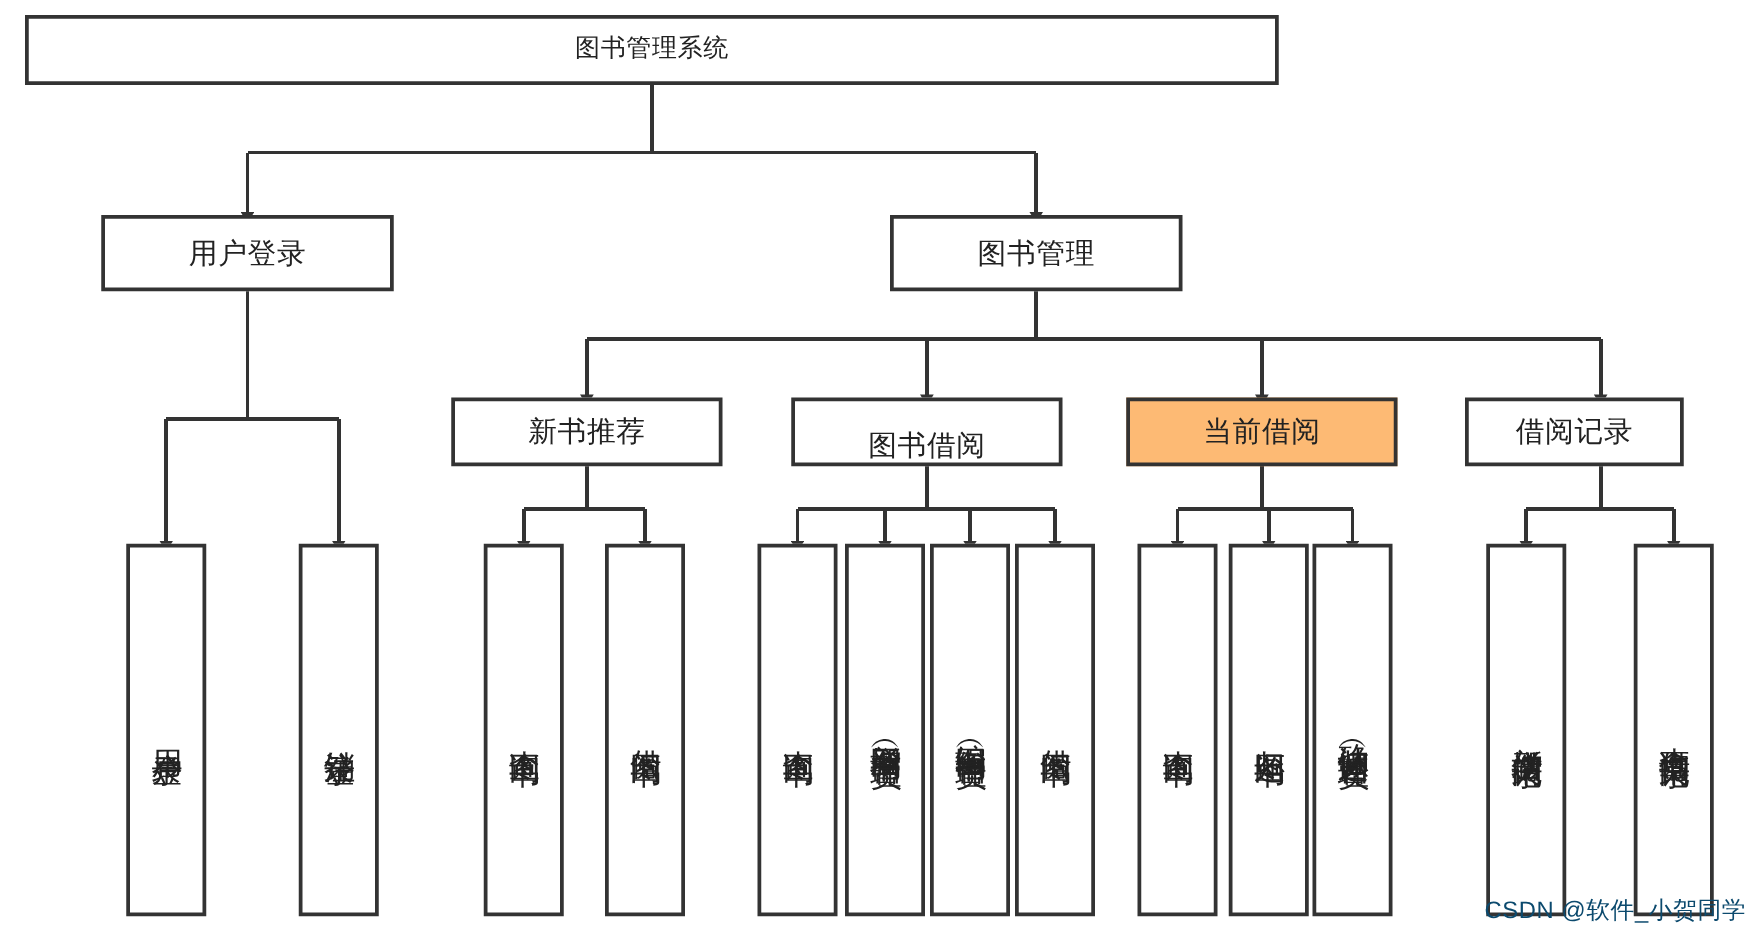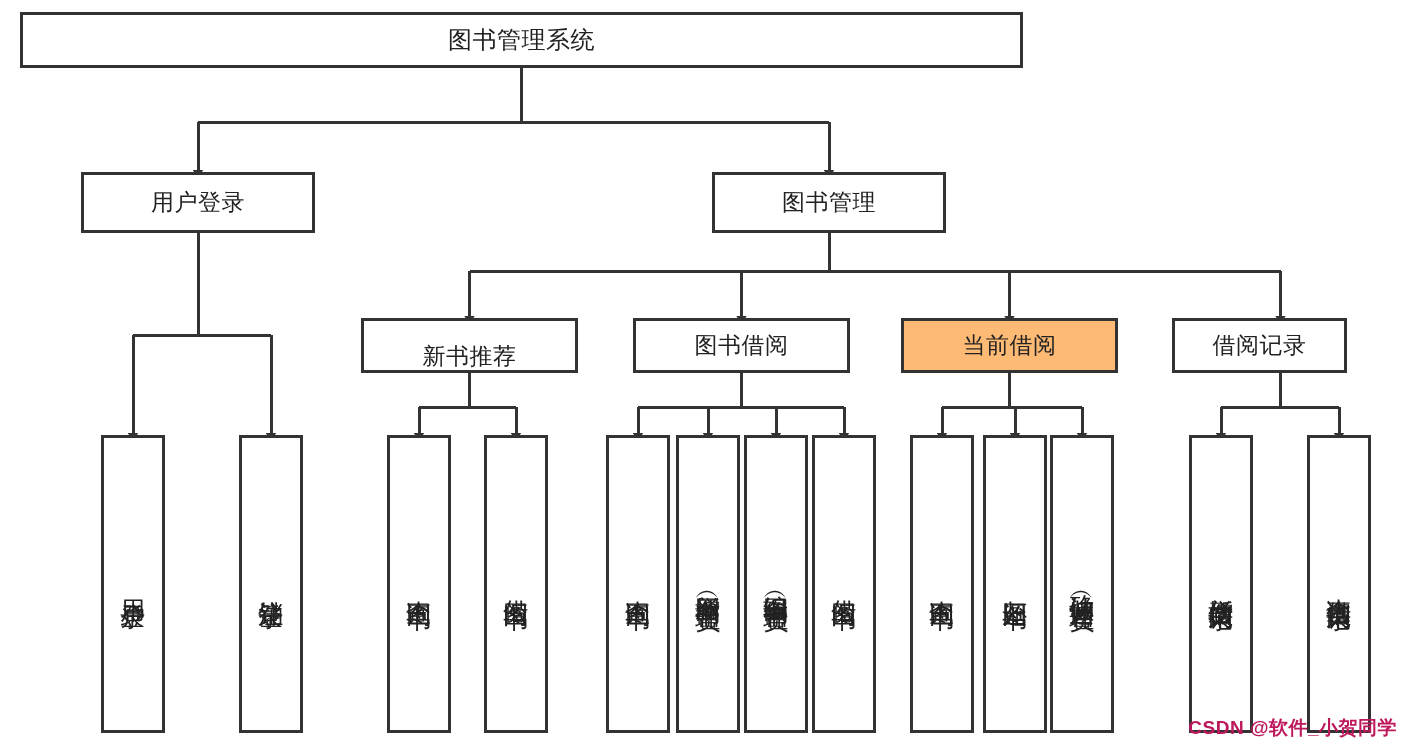--- a/index.html
+++ b/index.html
@@ -41,45 +41,44 @@
     letter-spacing: 0.5px;
     line-height: 1.18;
     text-align: center;
     white-space: pre;
   }
   
   .node.h .node-label {
     font-size: 23px;
   }
   .node.root .node-label {
-    font-size: 24px;
+    font-size: 20px;
   }
   
   .node.v {
     align-items: center;
     justify-content: center;
   }
   .node.v .node-label {
     writing-mode: vertical-rl;
     text-orientation: upright;
     font-size: 25px;
     line-height: 1.06;
     letter-spacing: 2px;
     max-height: 100%;
   }
   #watermark {
     position: absolute;
     right: 8px;
     bottom: 6px;
     font-size: 19px;
-    color: #be185d;
+    color: #0c4a6e;
     letter-spacing: 0.5px;
     white-space: nowrap;
     user-select: none;
-    font-weight: bold;
   }
 </style>
 </head>
 <body>
 
 <div id="canvas">
   <svg id="edges" viewBox="0 0 1405 747" width="1405" height="747" xmlns="http://www.w3.org/2000/svg">
     <defs>
       <marker id="arrowhead" markerWidth="9" markerHeight="11" refX="1.5" refY="5.5" orient="auto" markerUnits="userSpaceOnUse">
         <path d="M0,0 L9,5.5 L0,11 Z" fill="#333333"></path>
@@ -125,24 +124,24 @@
   <div id="node-layer">
       <div class="node h root" style="left: 20px; top: 12px; width: 1003px; height: 56px; border-color: rgb(51, 51, 51); background: rgb(255, 255, 255);">
         <span class="node-label" style="color: rgb(34, 34, 34);">图书管理系统</span>
       </div>
       <div class="node h" style="left: 81px; top: 172px; width: 234px; height: 61px; border-color: rgb(51, 51, 51); background: rgb(255, 255, 255);">
         <span class="node-label" style="color: rgb(34, 34, 34);">用户登录</span>
       </div>
       <div class="node h" style="left: 712px; top: 172px; width: 234px; height: 61px; border-color: rgb(51, 51, 51); background: rgb(255, 255, 255);">
         <span class="node-label" style="color: rgb(34, 34, 34); text-align: right;">图书管理</span>
       </div>
-      <div class="node h" style="left: 361px; top: 318px; width: 217px; height: 55px; border-color: rgb(51, 51, 51); background: rgb(255, 255, 255); align-items: flex-end;">
+      <div class="node h" style="left: 361px; top: 318px; width: 217px; height: 55px; border-color: rgb(51, 51, 51); background: rgb(255, 255, 255);">
         <span class="node-label" style="color: rgb(34, 34, 34);">新书推荐</span>
       </div>
-      <div class="node h" style="left: 633px; top: 318px; width: 217px; height: 55px; border-color: rgb(51, 51, 51); background: rgb(255, 255, 255);">
+      <div class="node h" style="left: 633px; top: 318px; width: 217px; height: 55px; border-color: rgb(51, 51, 51); background: rgb(255, 255, 255); align-items: flex-end;">
         <span class="node-label" style="color: rgb(34, 34, 34);">图书借阅</span>
       </div>
       <div class="node h" style="left: 901px; top: 318px; width: 217px; height: 55px; border-color: rgb(51, 51, 51); background: #fdba74;">
         <span class="node-label" style="color: rgb(34, 34, 34);">当前借阅</span>
       </div>
       <div class="node h" style="left: 1172px; top: 318px; width: 175px; height: 55px; border-color: rgb(51, 51, 51); background: rgb(255, 255, 255);">
         <span class="node-label" style="color: rgb(34, 34, 34);">借阅记录</span>
       </div>
       <div class="node v" style="left: 101px; top: 435px; width: 64px; height: 298px; border-color: rgb(51, 51, 51); background: rgb(255, 255, 255);">
         <span class="node-label" style="color: rgb(34, 34, 34);">用户登录</span>

